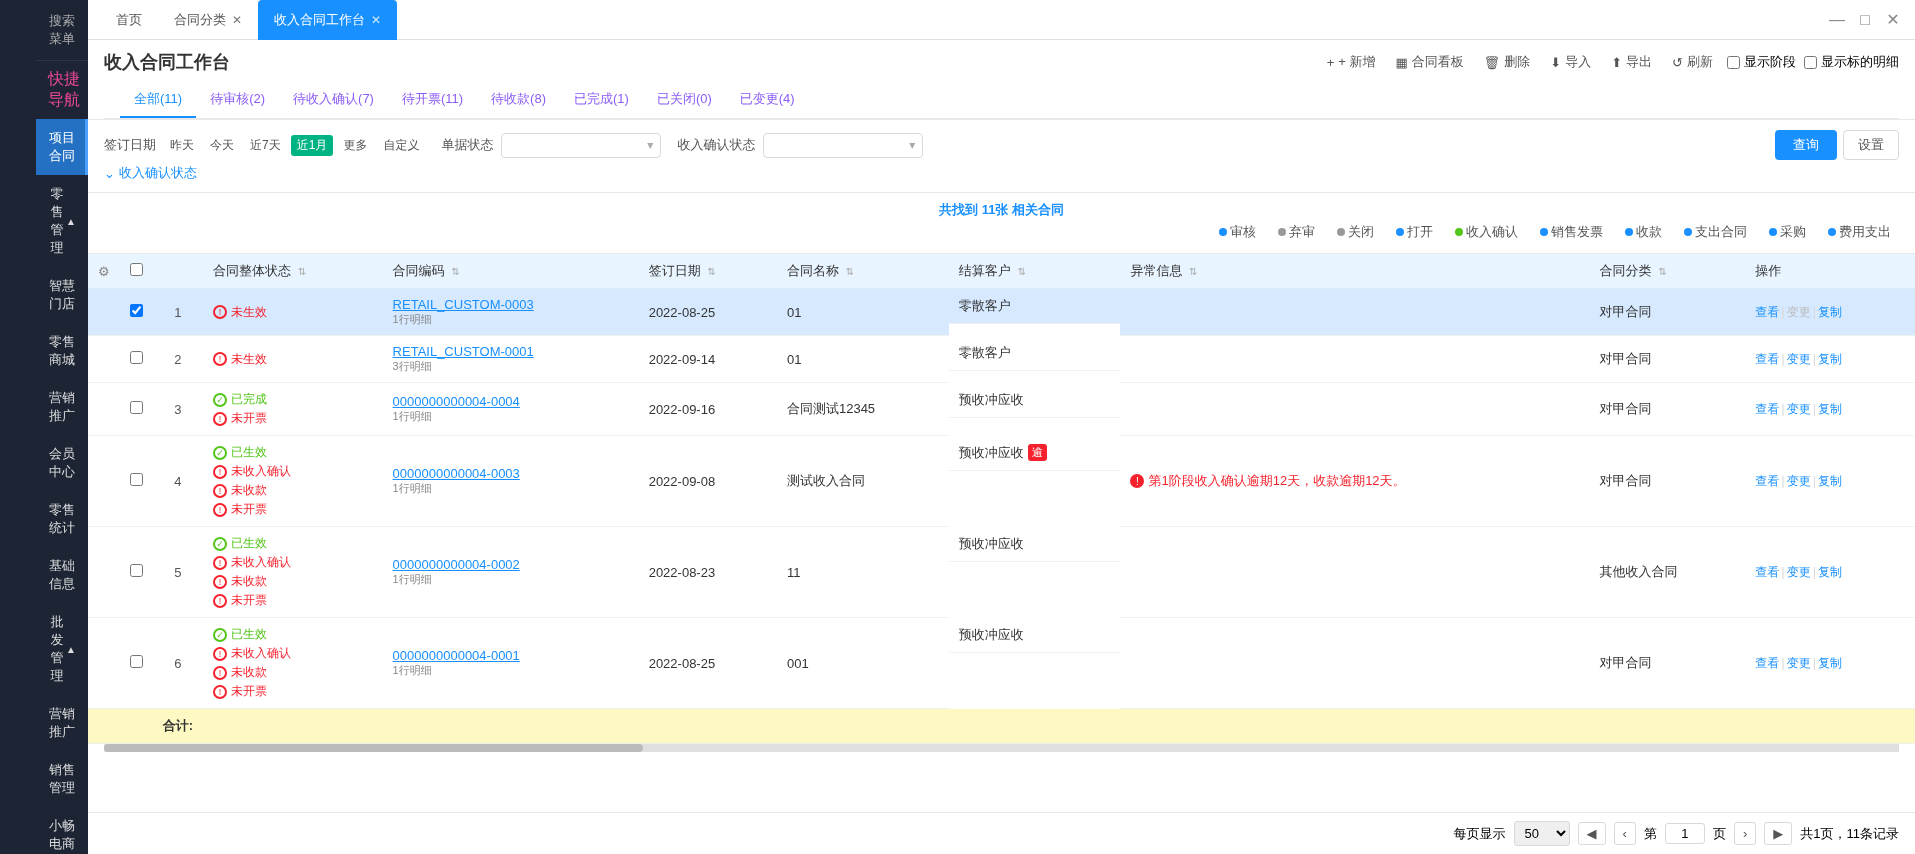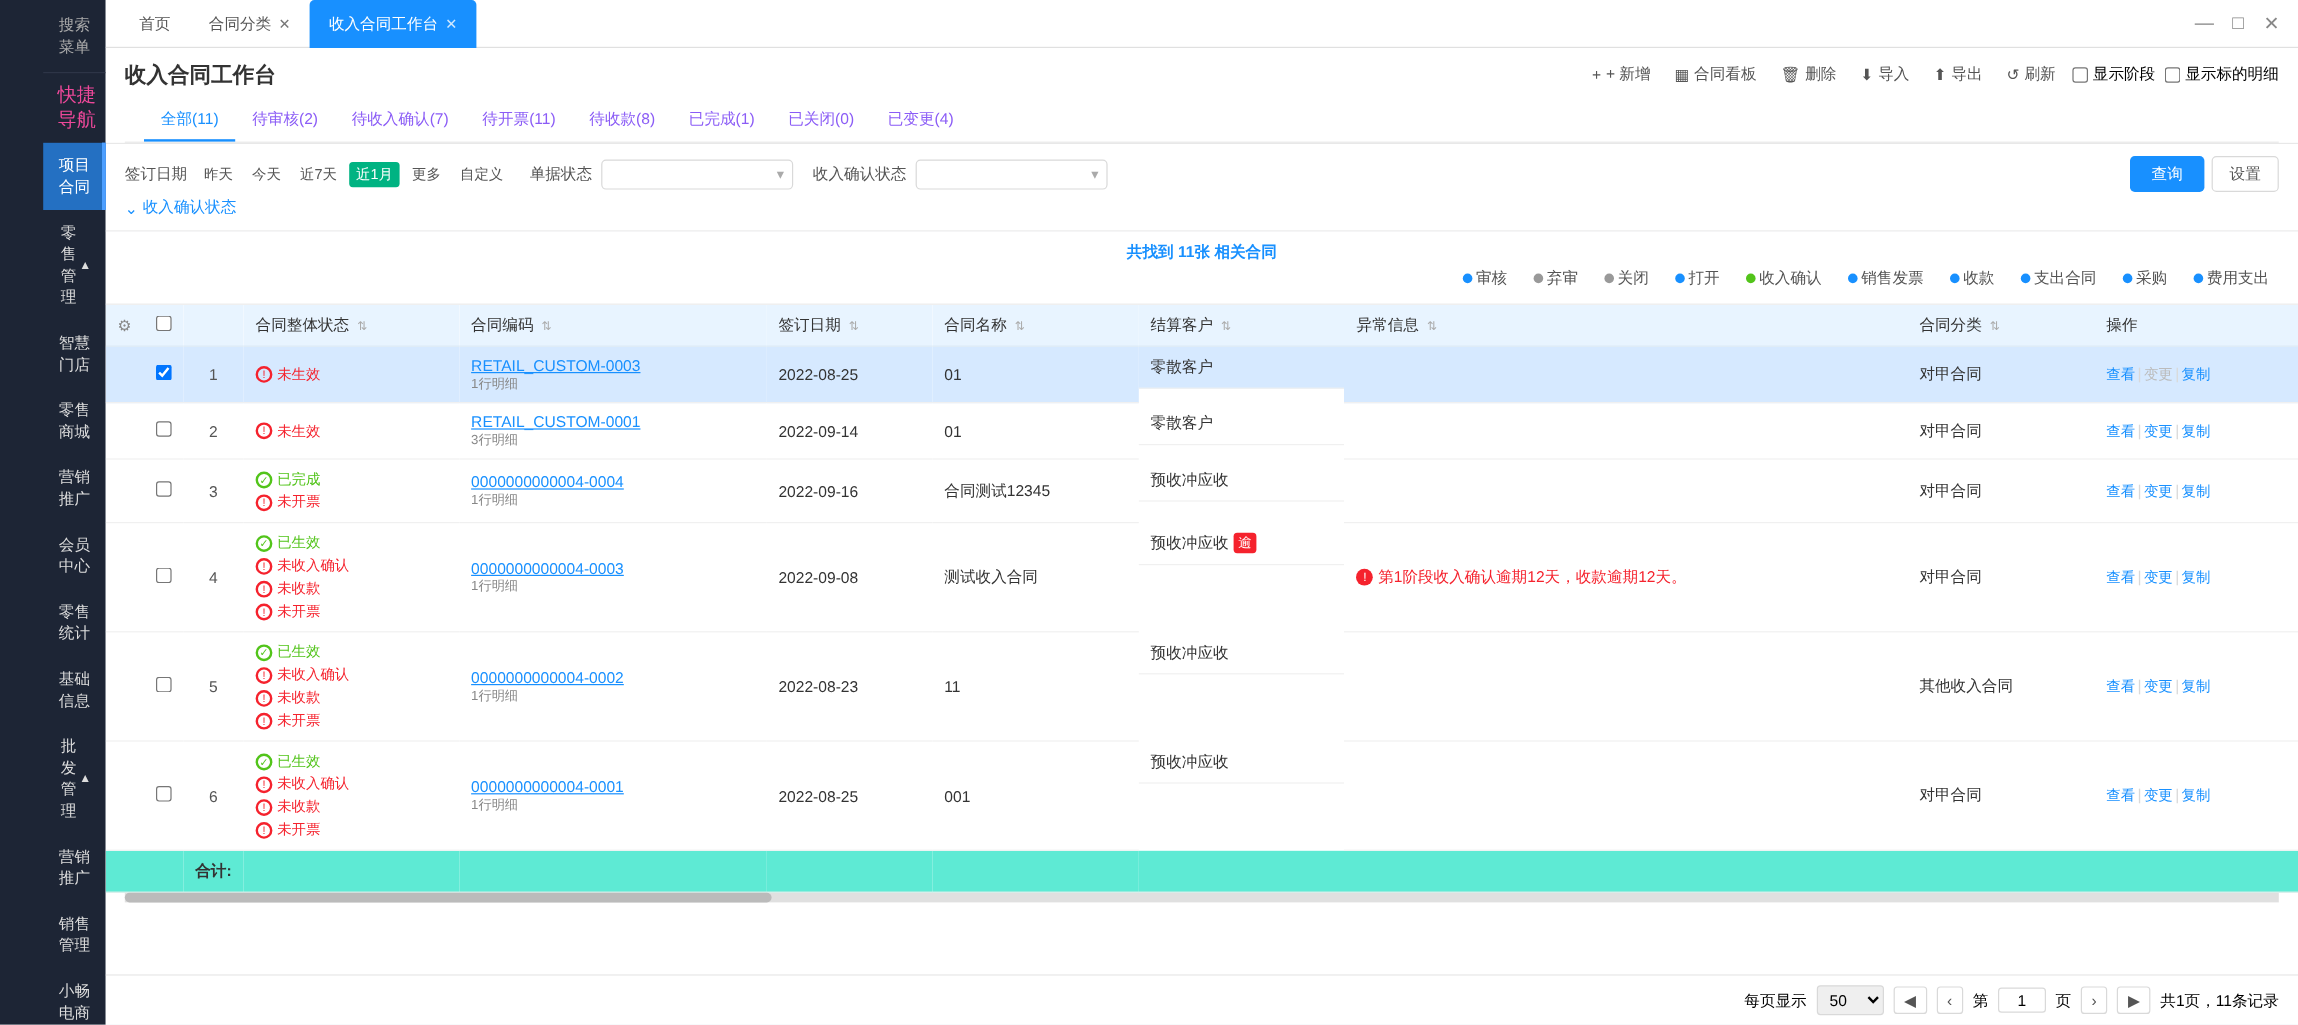--- a/index.html
+++ b/index.html
@@ -73,21 +73,21 @@
     td { padding: 8px 10px; font-size: 13px; color: #333; border-bottom: 1px solid #f0f0f0; white-space: nowrap; }
     tr.selected td { background: #d6e9ff; }
     .link-text { color: #1890ff; text-decoration: underline; cursor: pointer; }
     .sub-text { font-size: 11px; color: #888; }
     .circle-icon { width: 14px; height: 14px; border-radius: 50%; border: 2px solid currentColor; display: inline-flex; align-items: center; justify-content: center; font-size: 9px; flex-shrink: 0; }
     .op-btn { color: #1890ff; cursor: pointer; font-size: 12px; }
     .op-sep { color: #d9d9d9; margin: 0 2px; }
     .error-msg { color: #f5222d; font-size: 12px; display: flex; align-items: center; gap: 4px; }
     .status-group { display: flex; flex-direction: column; gap: 2px; }
     .status-row { display: flex; align-items: center; gap: 4px; font-size: 12px; }
-    .total-row td { background: #5eead4; font-weight: bold; }
+    .total-row td { background: #fef9c3; font-weight: bold; }
 
     
     .pagination { background: #fff; border-top: 1px solid #e8e8e8; padding: 8px 16px; display: flex; align-items: center; justify-content: flex-end; gap: 8px; flex-shrink: 0; }
     .page-input { border: 1px solid #d9d9d9; border-radius: 3px; width: 40px; text-align: center; padding: 2px; font-size: 13px; }
     .page-btn { border: 1px solid #d9d9d9; border-radius: 3px; padding: 3px 8px; cursor: pointer; color: #555; background: #fff; font-size: 13px; }
     .page-select { border: 1px solid #d9d9d9; border-radius: 3px; padding: 3px 6px; font-size: 13px; cursor: pointer; }
 
     .checkbox-cell { width: 30px; text-align: center; }
     input[type="checkbox"] { cursor: pointer; }
     .gear-col { width: 30px; text-align: center; cursor: pointer; color: #888; }

